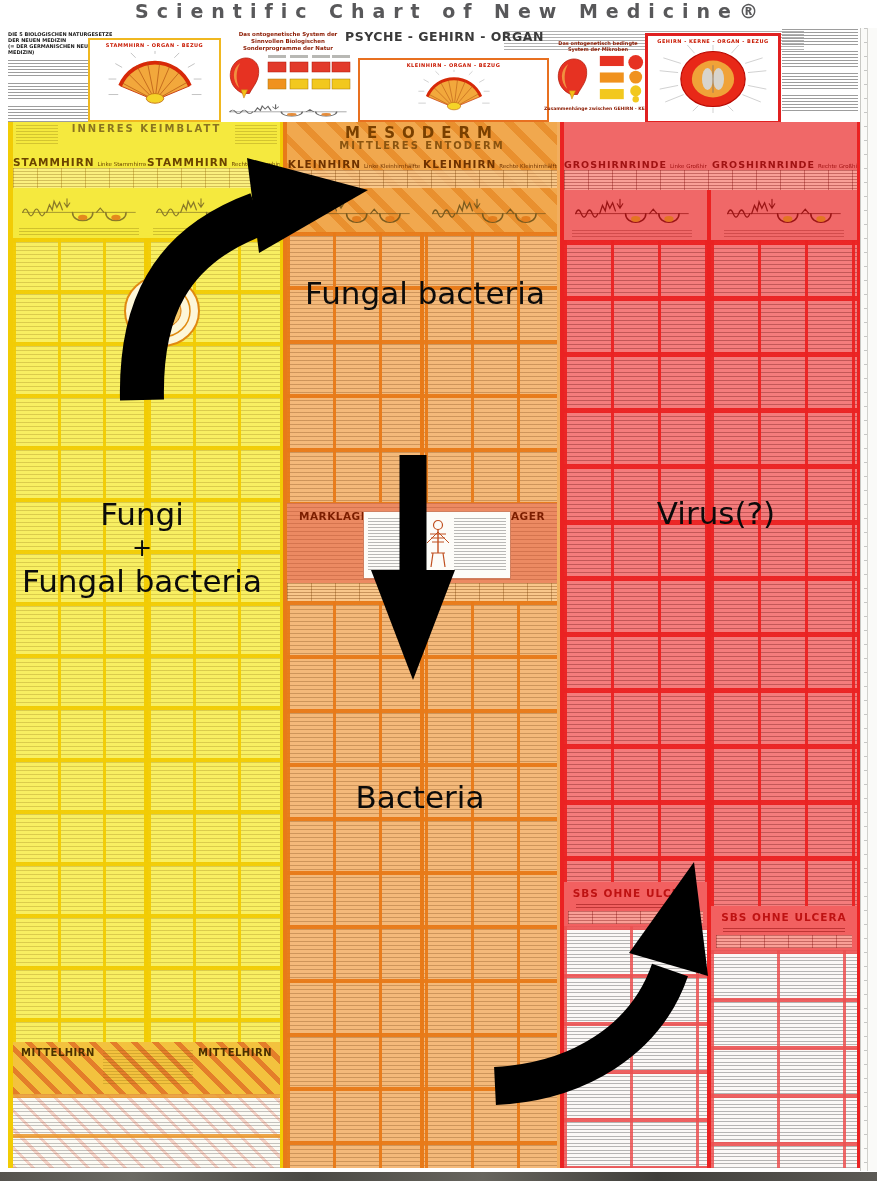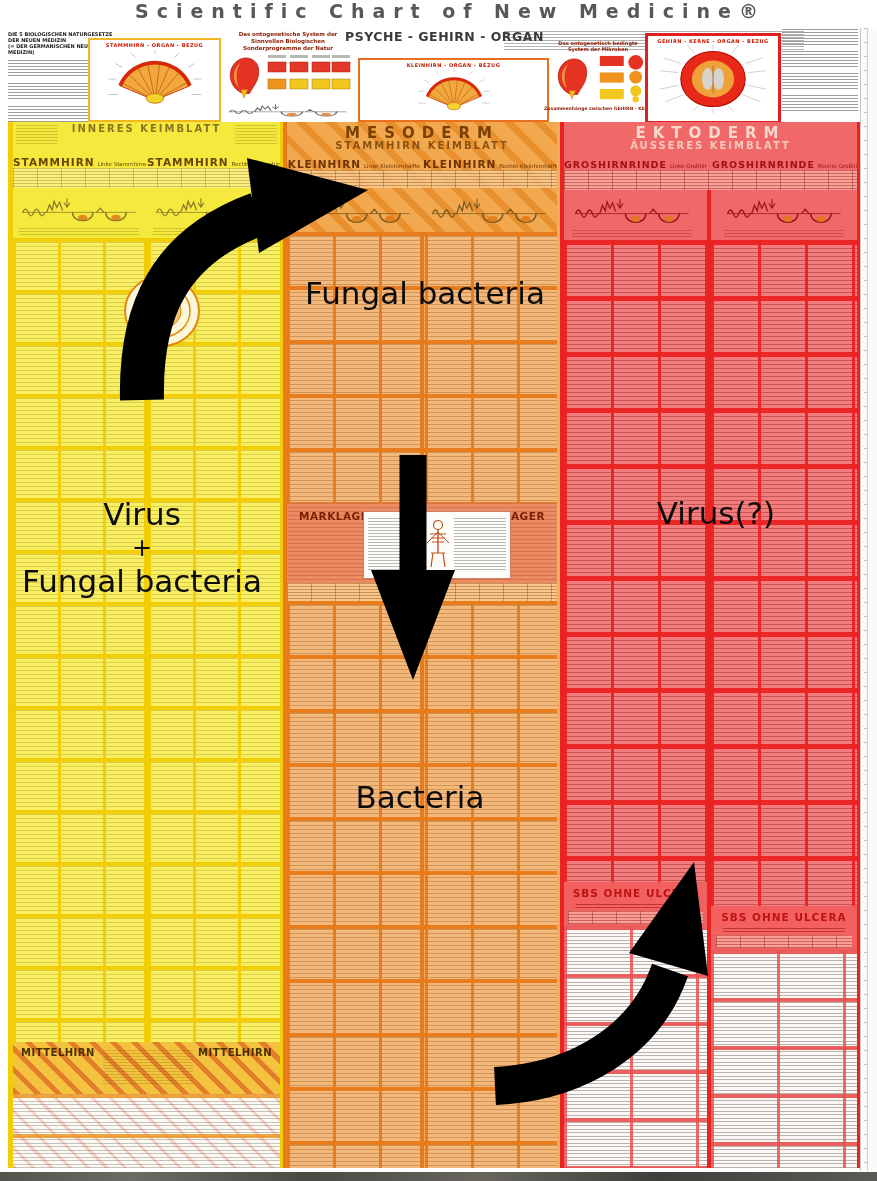--- a/index.html
+++ b/index.html
@@ -349,21 +349,21 @@
       <span class="mh-label" style="left:8px;">MITTELHIRN</span>
       <span class="mh-label" style="right:8px;">MITTELHIRN</span>
       <div class="abs lines-olive" style="left:90px;top:8px;width:90px;height:36px;opacity:.5"></div>
     </div>
     <div class="abs tex-white-hatch" style="left:0;top:972px;width:267px;height:74px;"></div>
   </div>
 
   <div class="abs col col-orange">
     <div class="abs hatch-orange" style="left:0;top:0;width:270px;height:110px;">
       <div class="col-title o-title" style="margin-top:3px;">MESODERM</div>
-      <div class="col-sub o-sub">STAMMHIRN KEIMBLATT</div>
+      <div class="col-sub o-sub">MITTLERES ENTODERM</div>
       <div class="abs subhead" style="left:0;top:31px;width:134px;">
         <span class="sh-name sh-o">KLEINHIRN</span><span class="sh-note sh-o">Linke Kleinhirnhälfte</span>
       </div>
       <div class="abs subhead" style="left:136px;top:31px;width:134px;">
         <span class="sh-name sh-o">KLEINHIRN</span><span class="sh-note sh-o">Rechte Kleinhirnhälfte</span>
       </div>
       <div class="abs strip-o" style="left:0;top:48px;width:270px;height:18px;"></div>
       <svg class="abs wave-o" style="left:6px;top:70px;width:120px;height:36px;" viewBox="0 0 130 40" preserveAspectRatio="none">
           <use href="#wave-shape"></use>
         </svg>
@@ -386,24 +386,20 @@
           </svg>
       </div>
     </div>
 
     <div class="abs strip-o" style="left:0;top:461px;width:270px;height:18px;"></div>
     <div class="abs tex-orange" style="left:0;top:479px;width:270px;height:567px;"></div>
     <div class="abs" style="left:133px;top:479px;width:4px;height:567px;background:#E87A18;"></div>
   </div>
 
   <div class="abs col col-red">
-    <div class="abs" style="left:0;top:3px;width:293px;">
-      <div class="col-title r-title">EKTODERM</div>
-      <div class="col-sub r-sub">ÄUSSERES KEIMBLATT</div>
-    </div>
     <div class="abs subhead" style="left:0;top:31px;width:143px;">
       <span class="sh-name sh-r" style="font-size:9.5px;">GROSHIRNRINDE</span><span class="sh-note sh-r">Linke Großhirnhemisphäre</span>
     </div>
     <div class="abs subhead" style="left:148px;top:31px;width:145px;">
       <span class="sh-name sh-r" style="font-size:9.5px;">GROSHIRNRINDE</span><span class="sh-note sh-r">Rechte Großhirnhemisphäre</span>
     </div>
     <div class="abs strip-r" style="left:0;top:48px;width:293px;height:20px;"></div>
 
     <svg class="abs wave-r" style="left:8px;top:70px;width:120px;height:36px;" viewBox="0 0 130 40" preserveAspectRatio="none">
         <use href="#wave-shape"></use>
@@ -442,20 +438,20 @@
       <polygon points="368,190 247,158 259,253" stroke="none"></polygon>
       <path d="M413 455 L413 578" fill="none" stroke-width="27"></path>
       <polygon points="371,570 455,570 413,680" stroke="none"></polygon>
       <path d="M495 1086 C578 1082 646 1040 670 970" fill="none" stroke-width="38"></path>
       <polygon points="694,862 629,953 708,976" stroke="none"></polygon>
     </g>
   </svg>
 
   <div class="ann ann-1">Fungal bacteria</div>
   <div class="ann ann-2">
-    <div>Virus</div>
+    <div>Fungi</div>
     <div class="plus">+</div>
     <div>Fungal bacteria</div>
   </div>
   <div class="ann ann-4">Bacteria</div>
   <div class="ann ann-3">Virus(?)</div>
 
 </div>
 
 </body></html>

